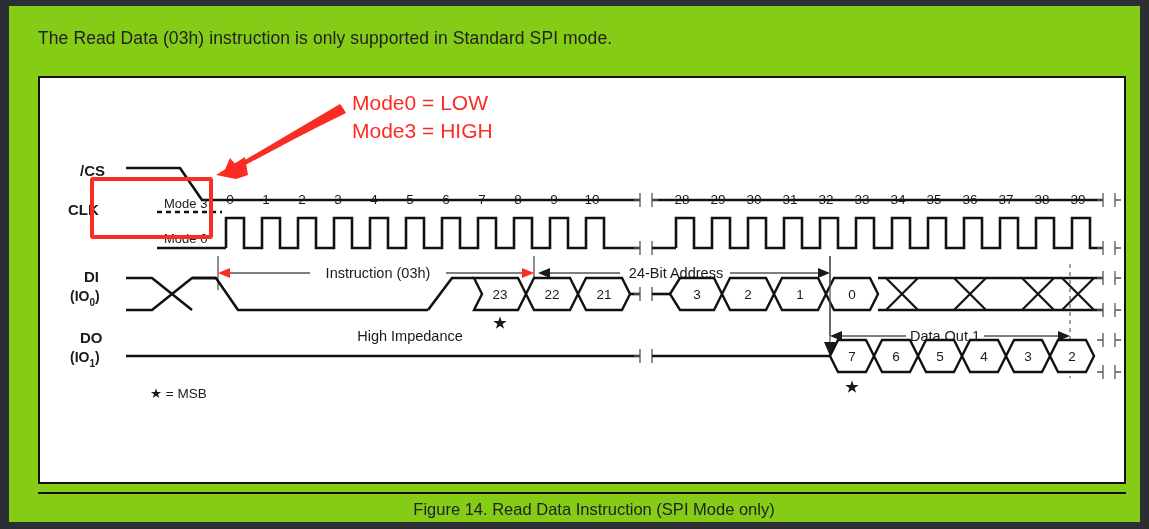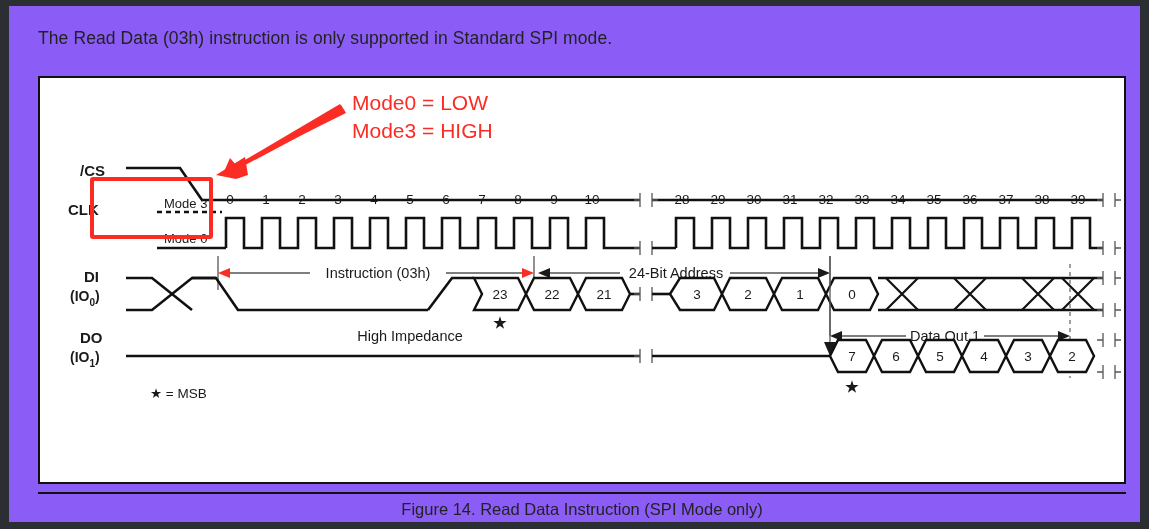--- a/index.html
+++ b/index.html
@@ -1,34 +1,34 @@
 <!DOCTYPE html>
 <html><head>
 <meta charset="utf-8">
 <style>
   html,body{margin:0;padding:0;background:#2b2f33;}
   body{font-family:"Liberation Sans",sans-serif;}
   .page{
-    position:relative;width:1149px;height:529px;background:#8b5cf6;
+    position:relative;width:1149px;height:529px;background:#84cc16;
     box-sizing:border-box;border-left:9px solid #2b2f33;border-right:9px solid #2b2f33;
     border-top:6px solid #2b2f33;border-bottom:7px solid #2b2f33;overflow:hidden;
   }
   .intro{
     position:absolute;left:29px;top:22px;font-size:17.5px;color:#222;
     letter-spacing:0.1px;white-space:nowrap;
   }
   .figbox{
     position:absolute;left:29px;top:70px;width:1088px;height:408px;
     border:2px solid #111;box-sizing:border-box;background:#fff;
   }
   .capline{
     position:absolute;left:29px;top:486px;width:1088px;height:2px;background:#111;
   }
   .caption{
-    position:absolute;left:29px;top:494px;width:1088px;text-align:center;
+    position:absolute;left:41px;top:494px;width:1088px;text-align:center;
     font-size:16.5px;color:#222;
   }
   svg{display:block;}
   text{font-family:"Liberation Sans",sans-serif;fill:#1a1a1a;}
   .lbl{font-size:15px;font-weight:bold;}
   .sub{font-size:14px;font-weight:bold;}
   .num{font-size:13.5px;}
   .mode{font-size:13px;}
   .sect{font-size:14.5px;}
   .star{font-size:15px;font-weight:bold;}

